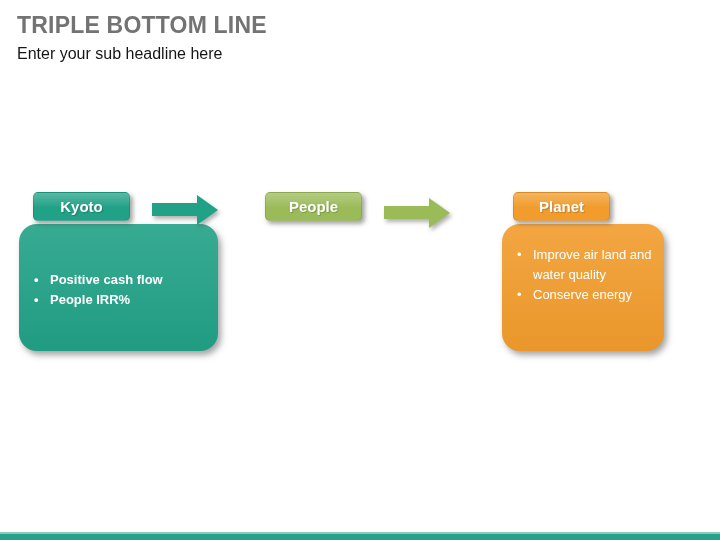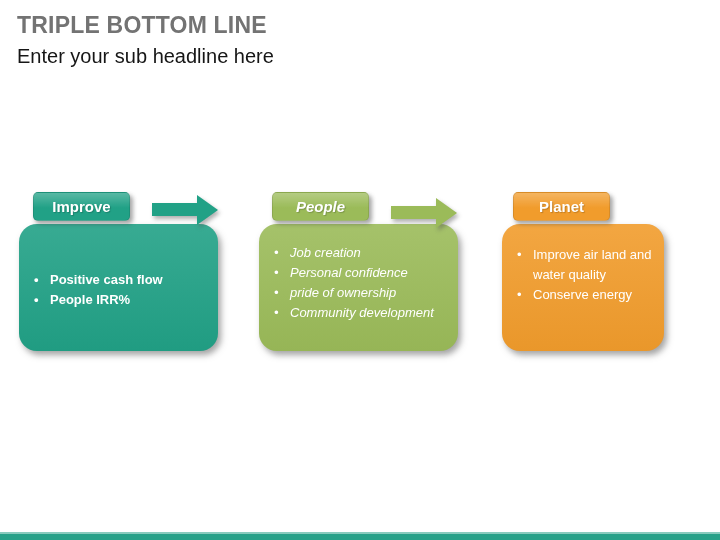--- a/index.html
+++ b/index.html
@@ -12,30 +12,30 @@
   }
 
   
   .title {
     position: absolute; left: 17px; top: 12px;
     font-size: 23px; font-weight: bold; color: #737373;
     letter-spacing: 0.2px;
   }
   .subtitle {
     position: absolute; left: 17px; top: 45px;
-    font-size: 20px; color: #161616;
+    font-size: 16px; color: #161616;
   }
 
   
   .pillar {
     position: absolute; top: 192px;
     width: 200px; height: 165px;
   }
   .pillar-1 { left: 19px;  }
-  .pillar-2 { left: 259px; font-style: italic; }
+  .pillar-2 { left: 252px; }
   .pillar-3 { left: 502px; padding-left: 40px; }
 
   .chip {
     position: absolute; top: 0;
     width: 95px; height: 27px;
     border-radius: 5px;
     background-color: var(--c);
     background-image: linear-gradient(rgba(255,255,255,0.25), rgba(255,255,255,0) 55%);
     border: 1px solid rgba(0,0,0,0.10);
     box-shadow: 2.5px 3px 4px rgba(60,60,60,0.45);
@@ -108,21 +108,21 @@
 </head>
 <body>
 
 <div class="stage" style="--footer: #28A189;">
 
   <div class="title">TRIPLE BOTTOM LINE</div>
   <div class="subtitle">Enter your sub headline here</div>
 
   <div class="pillar pillar-1" style="--c: #21A186;">
     <div class="chip">
-      <span>Improve</span>
+      <span>Kyoto</span>
     </div>
     <div class="arrow">
       <div class="shaft"></div>
       <div class="head"></div>
     </div>
     <div class="content-box">
       <ul>
           <li>Positive cash flow</li>
           <li>People IRR%</li>
         </ul>
@@ -130,28 +130,20 @@
   </div>
 
   <div class="pillar pillar-2" style="--c: #9BBB59;">
     <div class="chip">
       <span>People</span>
     </div>
     <div class="arrow">
       <div class="shaft"></div>
       <div class="head"></div>
     </div>
-    <div class="content-box">
-      <ul>
-          <li>Job creation</li>
-          <li>Personal confidence</li>
-          <li>pride of ownership</li>
-          <li>Community development</li>
-        </ul>
-    </div>
   </div>
 
   <div class="pillar pillar-3" style="--c: #F19C2C;">
     <div class="chip">
       <span>Planet</span>
     </div>
     <div class="content-box">
       <ul>
           <li>Improve air land and water quality</li>
           <li>Conserve energy</li>

